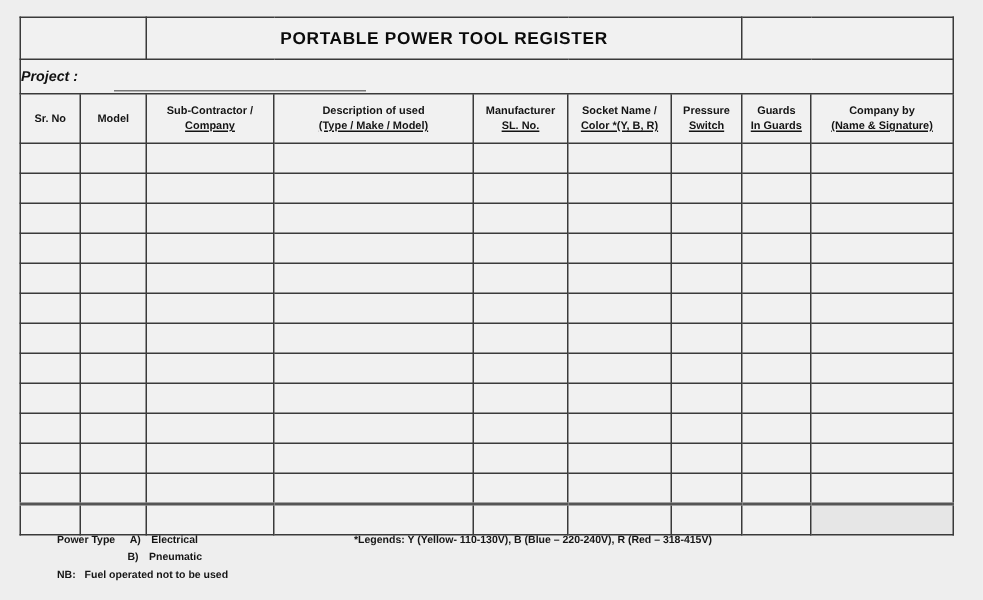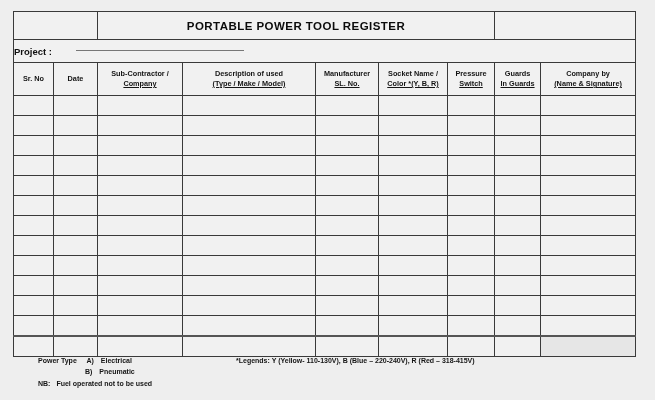--- a/index.html
+++ b/index.html
@@ -53,22 +53,23 @@
   .title-cell-right {}
 
   
   .project-cell {
     height: 22px;
     vertical-align: middle;
     padding-left: 7px;
   }
   .project-row-inner {
     display: flex;
-    align-items: flex-start;
+    align-items: flex-end;
     gap: 0;
+    font-style: italic;
   }
   .project-label {
     font-size: 9.5px;
     font-weight: bold;
     color: #111111;
     white-space: nowrap;
   }
   .project-rule {
     margin-left: 24px;
     width: 168px;
@@ -177,21 +178,21 @@
           </div>
         </td>
       </tr>
 
       <tr class="hdr">
         <td>
           <span>Sr. No</span>
           <span class="l2"></span>
         </td>
         <td>
-          <span>Date</span>
+          <span>Model</span>
           <span class="l2"></span>
         </td>
         <td>
           <span>Sub-Contractor /</span>
           <span class="l2">Company</span>
         </td>
         <td>
           <span>Description of used</span>
           <span class="l2">(Type / Make / Model)</span>
         </td>

